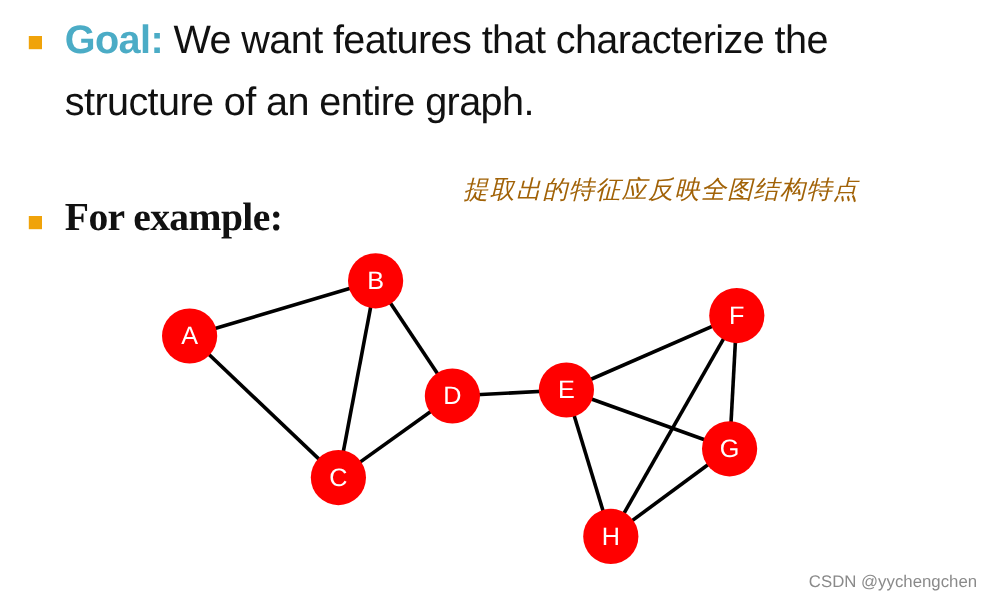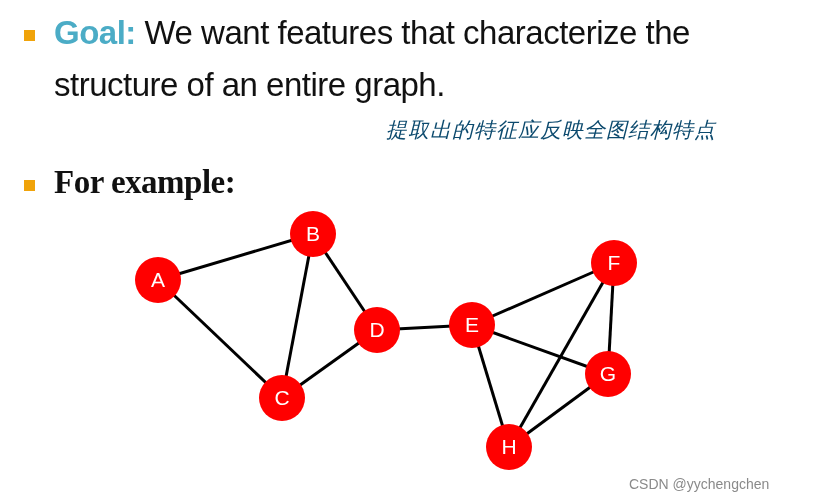--- a/index.html
+++ b/index.html
@@ -1,22 +1,22 @@
 <!DOCTYPE html>
 <html><head>
 <meta charset="utf-8">
 <style>
   html, body { margin:0; padding:0; }
   body { width:826px; height:503px; background:#ffffff; position:relative; overflow:hidden; font-family:"Liberation Sans", sans-serif; }
   .bullet { position:absolute; width:11px; height:11px; background:#f0a30a; }
   .line { position:absolute; font-family:Liberation Sans, sans-serif; font-size:33px; color:#111; white-space:nowrap; letter-spacing:-0.5px; }
   .goal-label { color:#4bacc6; font-weight:bold; }
   .bold { font-weight:bold; font-family:Liberation Serif, serif; }
-  .note { position:absolute; left:386px; top:116px; font-size:21px; color:#0c4a6e; font-family:"DejaVu Serif", serif; font-style:italic; white-space:nowrap; letter-spacing:1px; }
-  .watermark { position:absolute; left:629px; top:476px; font-size:14px; color:#8a8a8a; font-family:"Liberation Sans", sans-serif; }
+  .note { position:absolute; left:386px; top:144px; font-size:21px; color:#a16207; font-family:"DejaVu Serif", serif; font-style:italic; white-space:nowrap; letter-spacing:1px; }
+  .watermark { position:absolute; left:674px; top:476px; font-size:14px; color:#8a8a8a; font-family:"Liberation Sans", sans-serif; }
   svg.graph { position:absolute; left:0; top:0; }
   .node-label { font-family:"Liberation Sans", sans-serif; font-size:21px; fill:#ffffff; }
 </style>
 </head>
 <body>
 
 <div class="bullet" style="left:24px;top:30px;"></div>
 <div class="line" style="left:54px;top:14px;">
   <span class="goal-label">Goal:</span>
   <span>We want features that characterize the</span>

